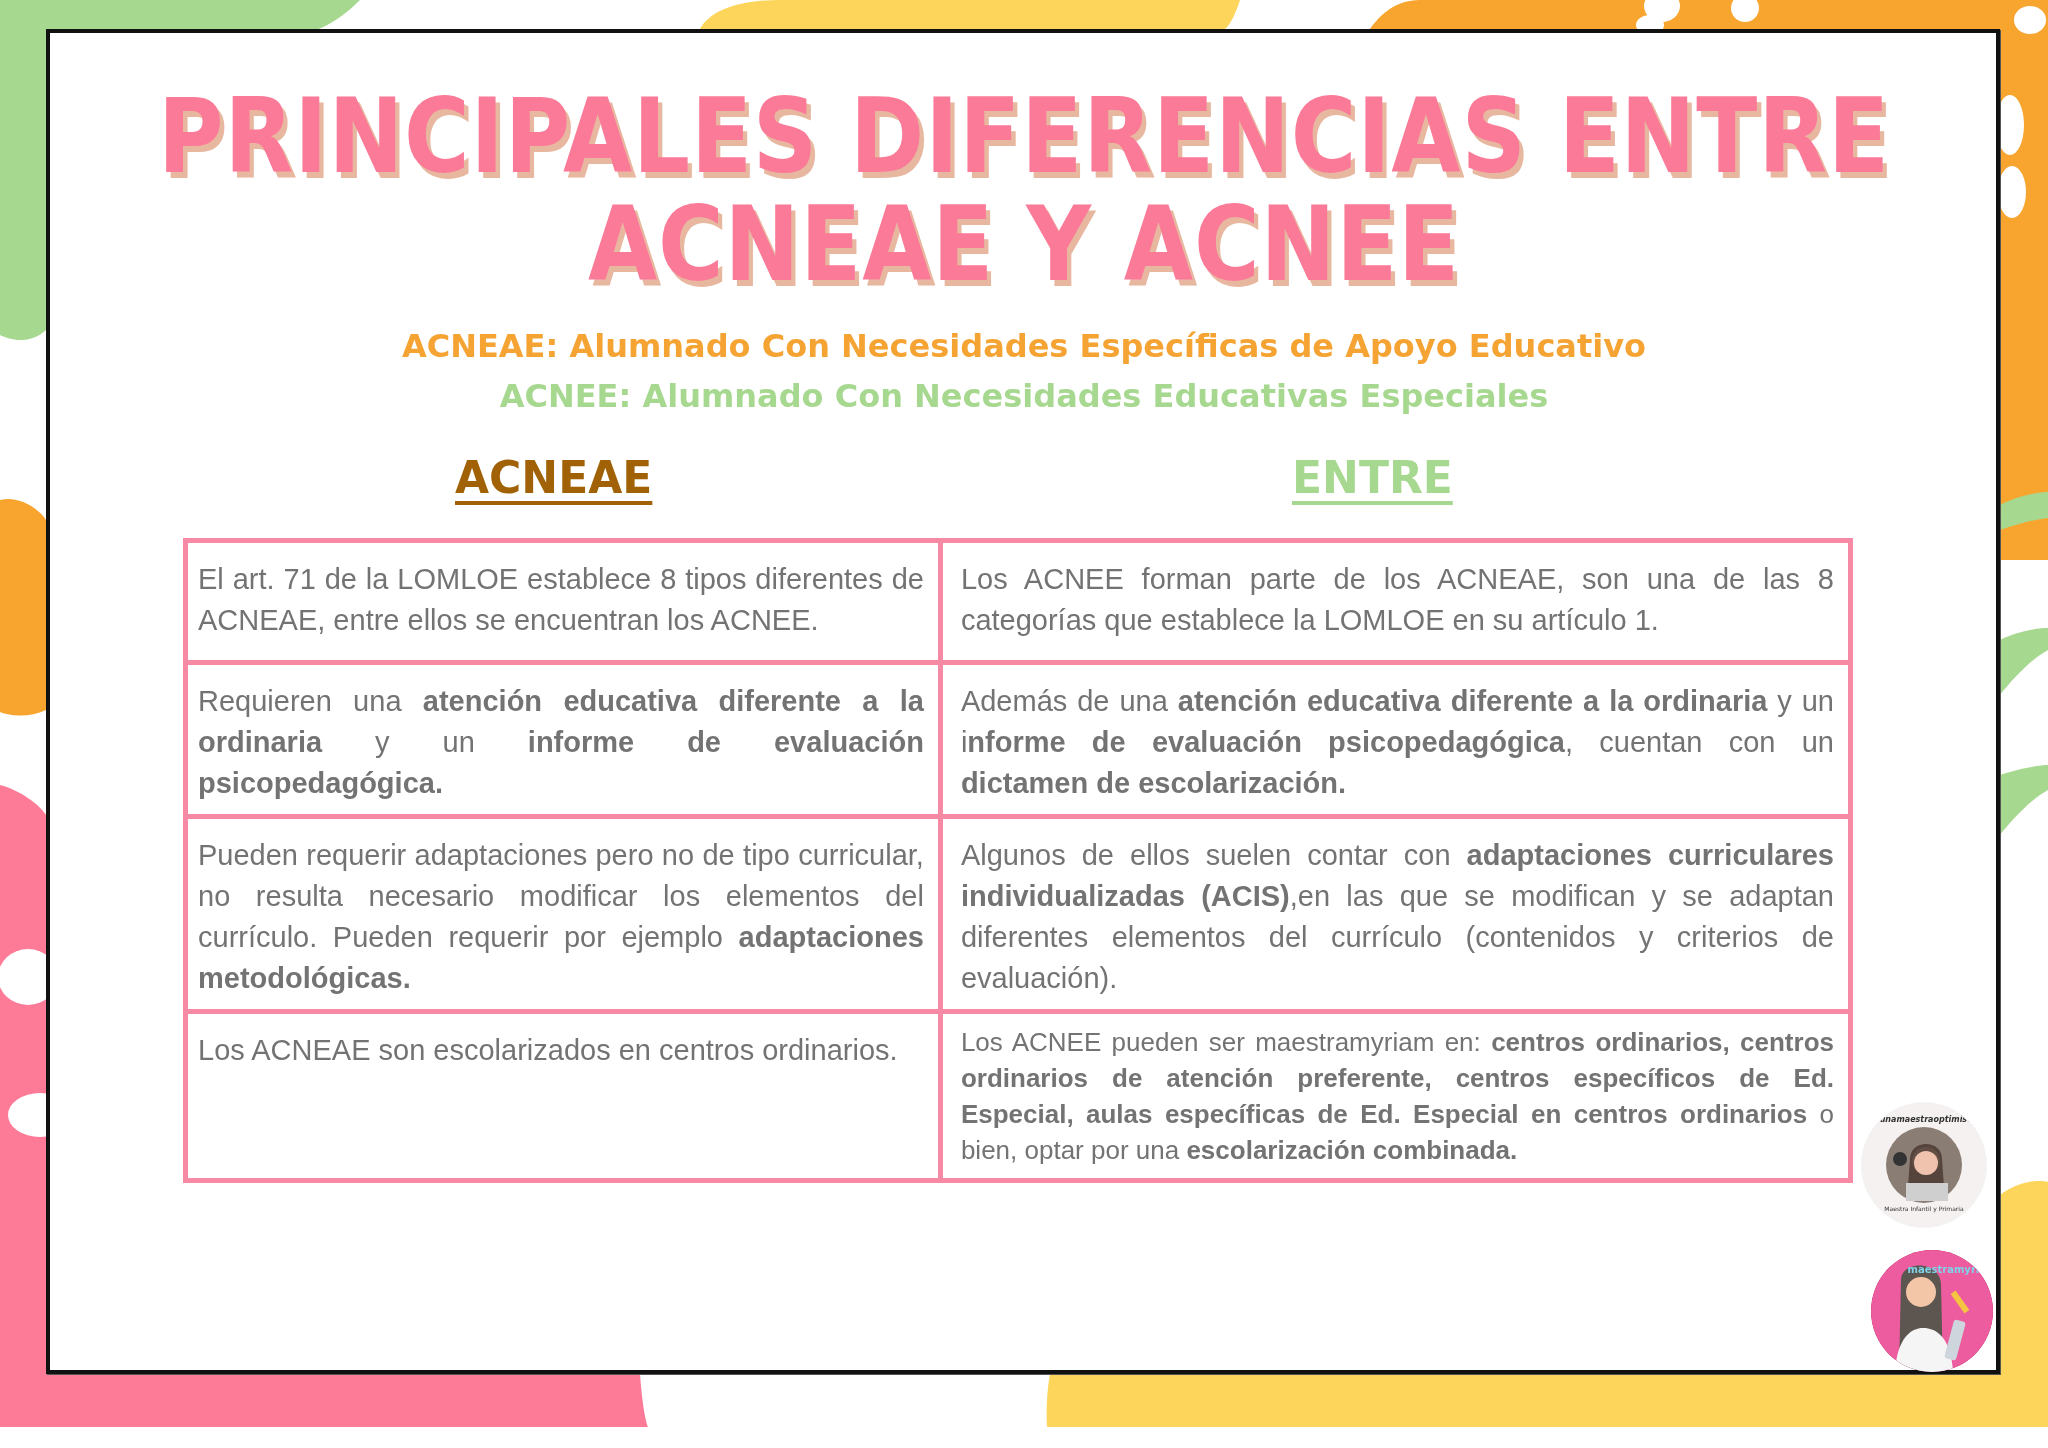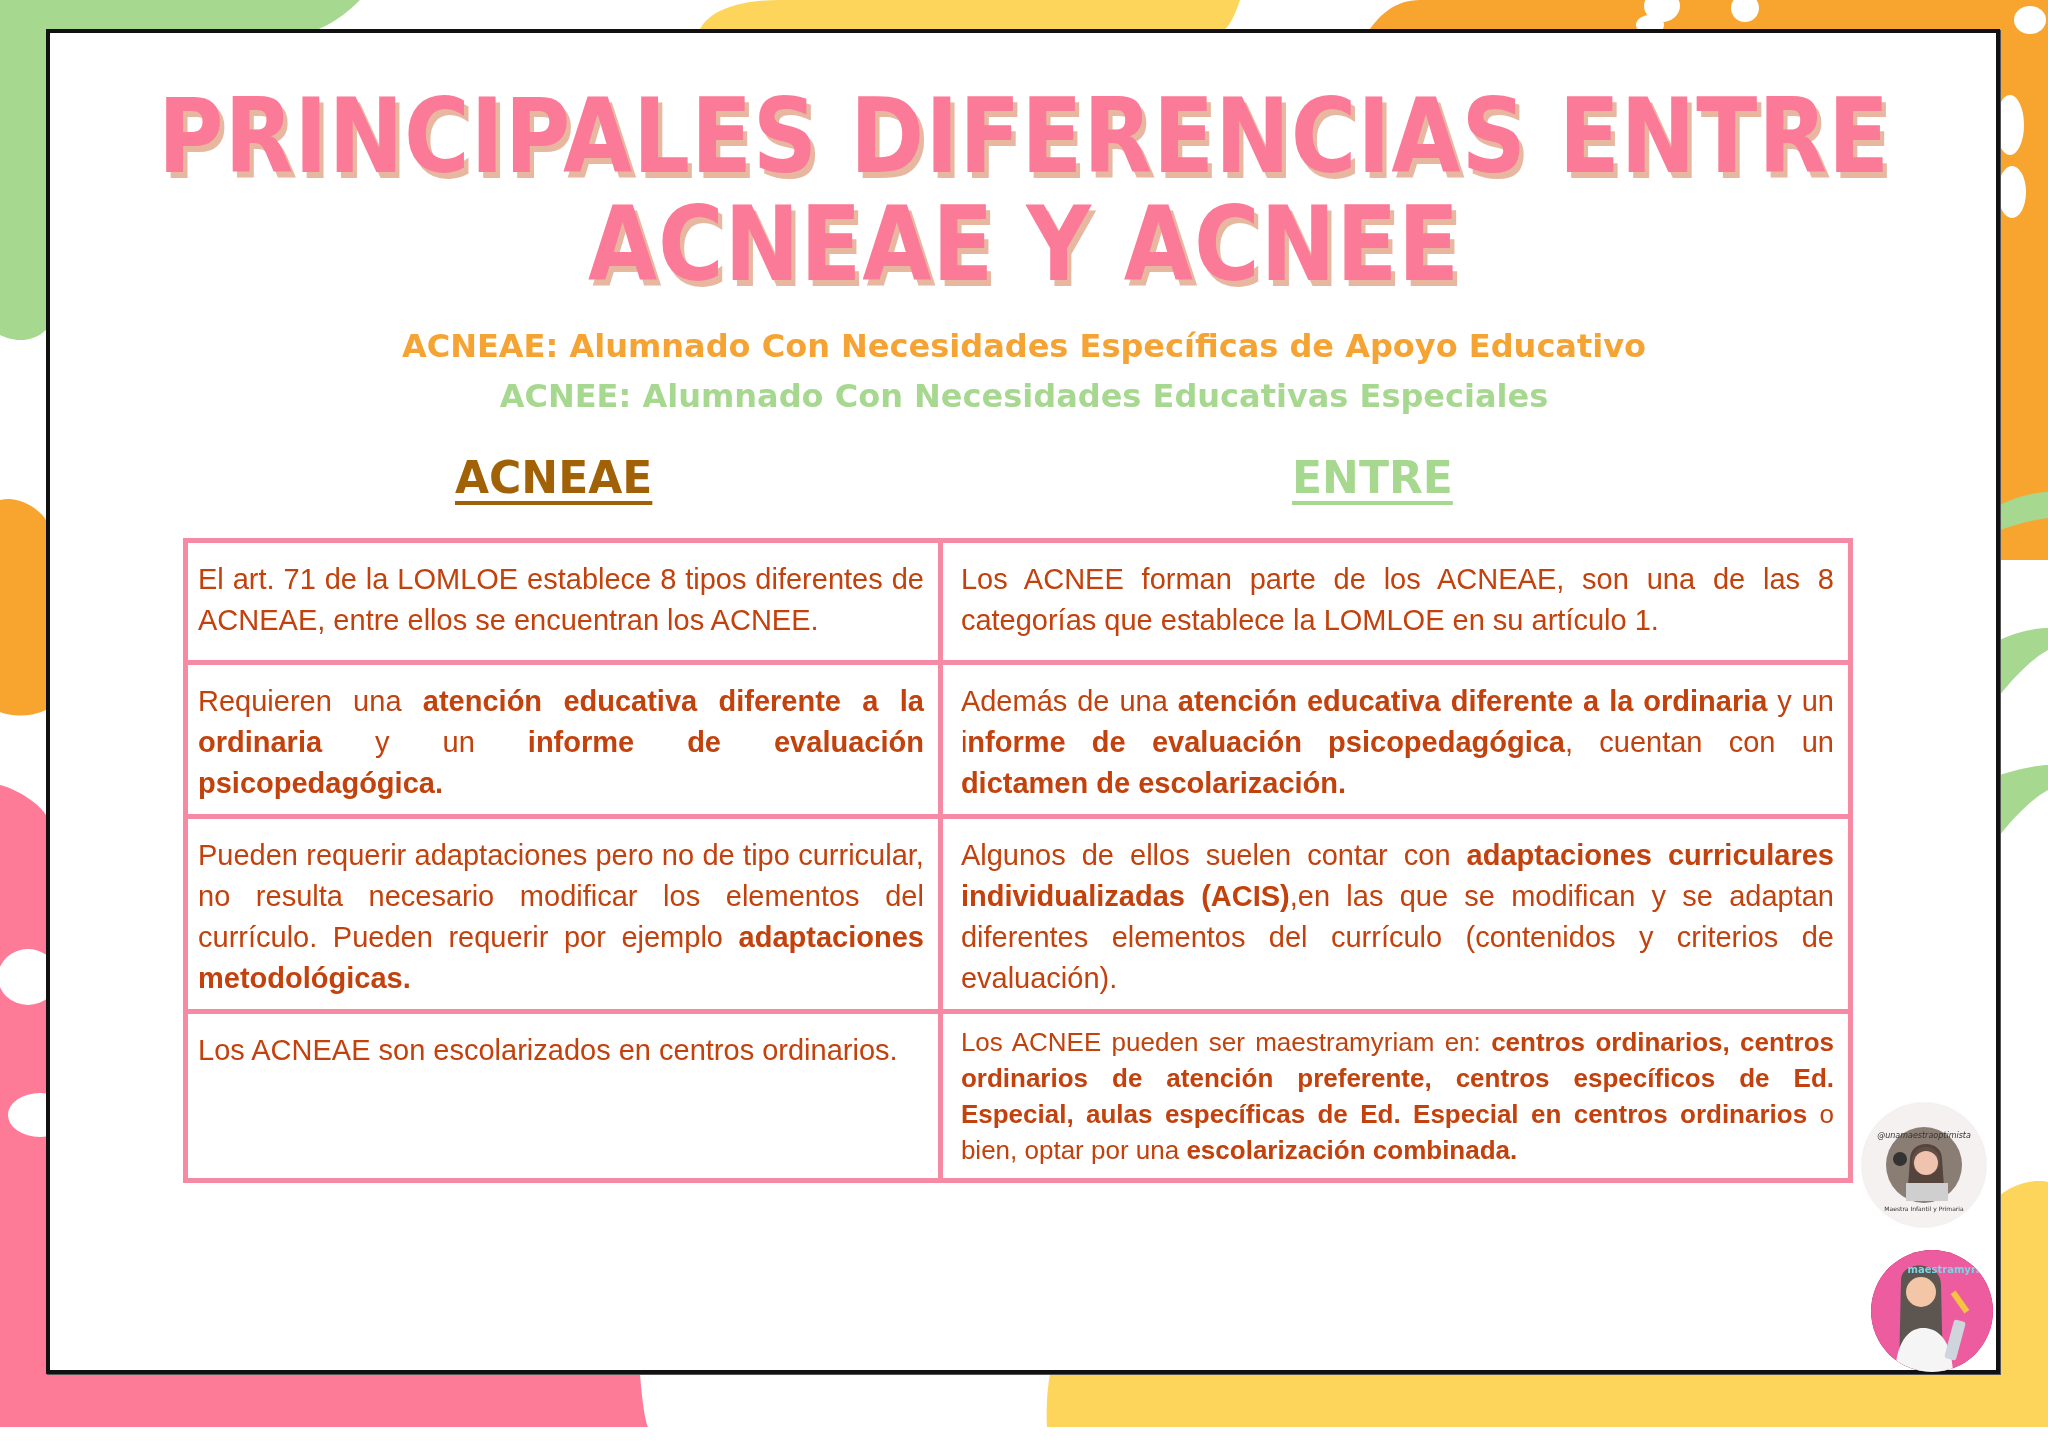--- a/index.html
+++ b/index.html
@@ -33,21 +33,21 @@
     }
     .colhead.left { left: 455px; color: #a16207; }
     .colhead.right { left: 1292px; color: #a7d88f; }
     .table {
       position: absolute; left: 183px; top: 538px; width: 1670px;
       border-collapse: collapse;
     }
     .table td {
       border: 5px solid #f68aa5; vertical-align: top;
       font-family: "Liberation Sans", sans-serif; font-size: 29px; line-height: 41px;
-      color: #c2410c; padding: 16px 14px 10px 10px; text-align: justify;
+      color: #737373; padding: 16px 14px 10px 10px; text-align: justify;
     }
     .table td.l { width: 735px; }
     .table td.r { width: 885px; padding-left: 18px; }
     .table b { font-weight: bold; }
     .badge {
       position: absolute; border-radius: 50%; overflow: hidden;
     }
     .badge1 {
       left: 1862px; top: 1103px; width: 124px; height: 124px;
       background: #f4f1f0; box-shadow: 0 0 2px #ddd;
@@ -126,21 +126,21 @@
 
 <div class="badge badge1">
   <svg width="124" height="124">
     <circle cx="62" cy="62" r="38" fill="#8a7d74"></circle>
     <circle cx="64" cy="58" r="14" fill="#f0c3ae"></circle>
     <path d="M48,56 C48,36 80,36 80,56 L82,84 L46,84 Z" fill="#4a3a32" opacity="0.85"></path>
     <circle cx="64" cy="60" r="12" fill="#f0c3ae"></circle>
     <rect x="44" y="80" width="42" height="18" fill="#cfcfcf"></rect>
     <circle cx="38" cy="56" r="7" fill="#333"></circle>
   </svg>
-  <div class="badge-text" style="top:28px;font-size:8px;font-style:italic;">@unamaestraoptimista</div>
+  <div class="badge-text" style="top:12px;font-size:8px;font-style:italic;font-weight:bold;">@unamaestraoptimista</div>
   <div class="badge-text" style="top:102px;font-size:6px;">Maestra Infantil y Primaria</div>
 </div>
 
 <div class="badge badge2">
   <svg width="122" height="122">
     <circle cx="61" cy="61" r="61" fill="#ec5c9f"></circle>
     <path d="M30,30 C30,10 70,10 70,35 L72,122 L28,122 Z" fill="#5c5550"></path>
     <circle cx="50" cy="42" r="15" fill="#f3c6a8"></circle>
     <path d="M24,122 C26,88 40,78 52,78 C66,78 80,88 82,122 Z" fill="#f5f5f5"></path>
     <rect x="78" y="70" width="12" height="40" rx="3" fill="#cfd5dd" transform="rotate(15 84 90)"></rect>

